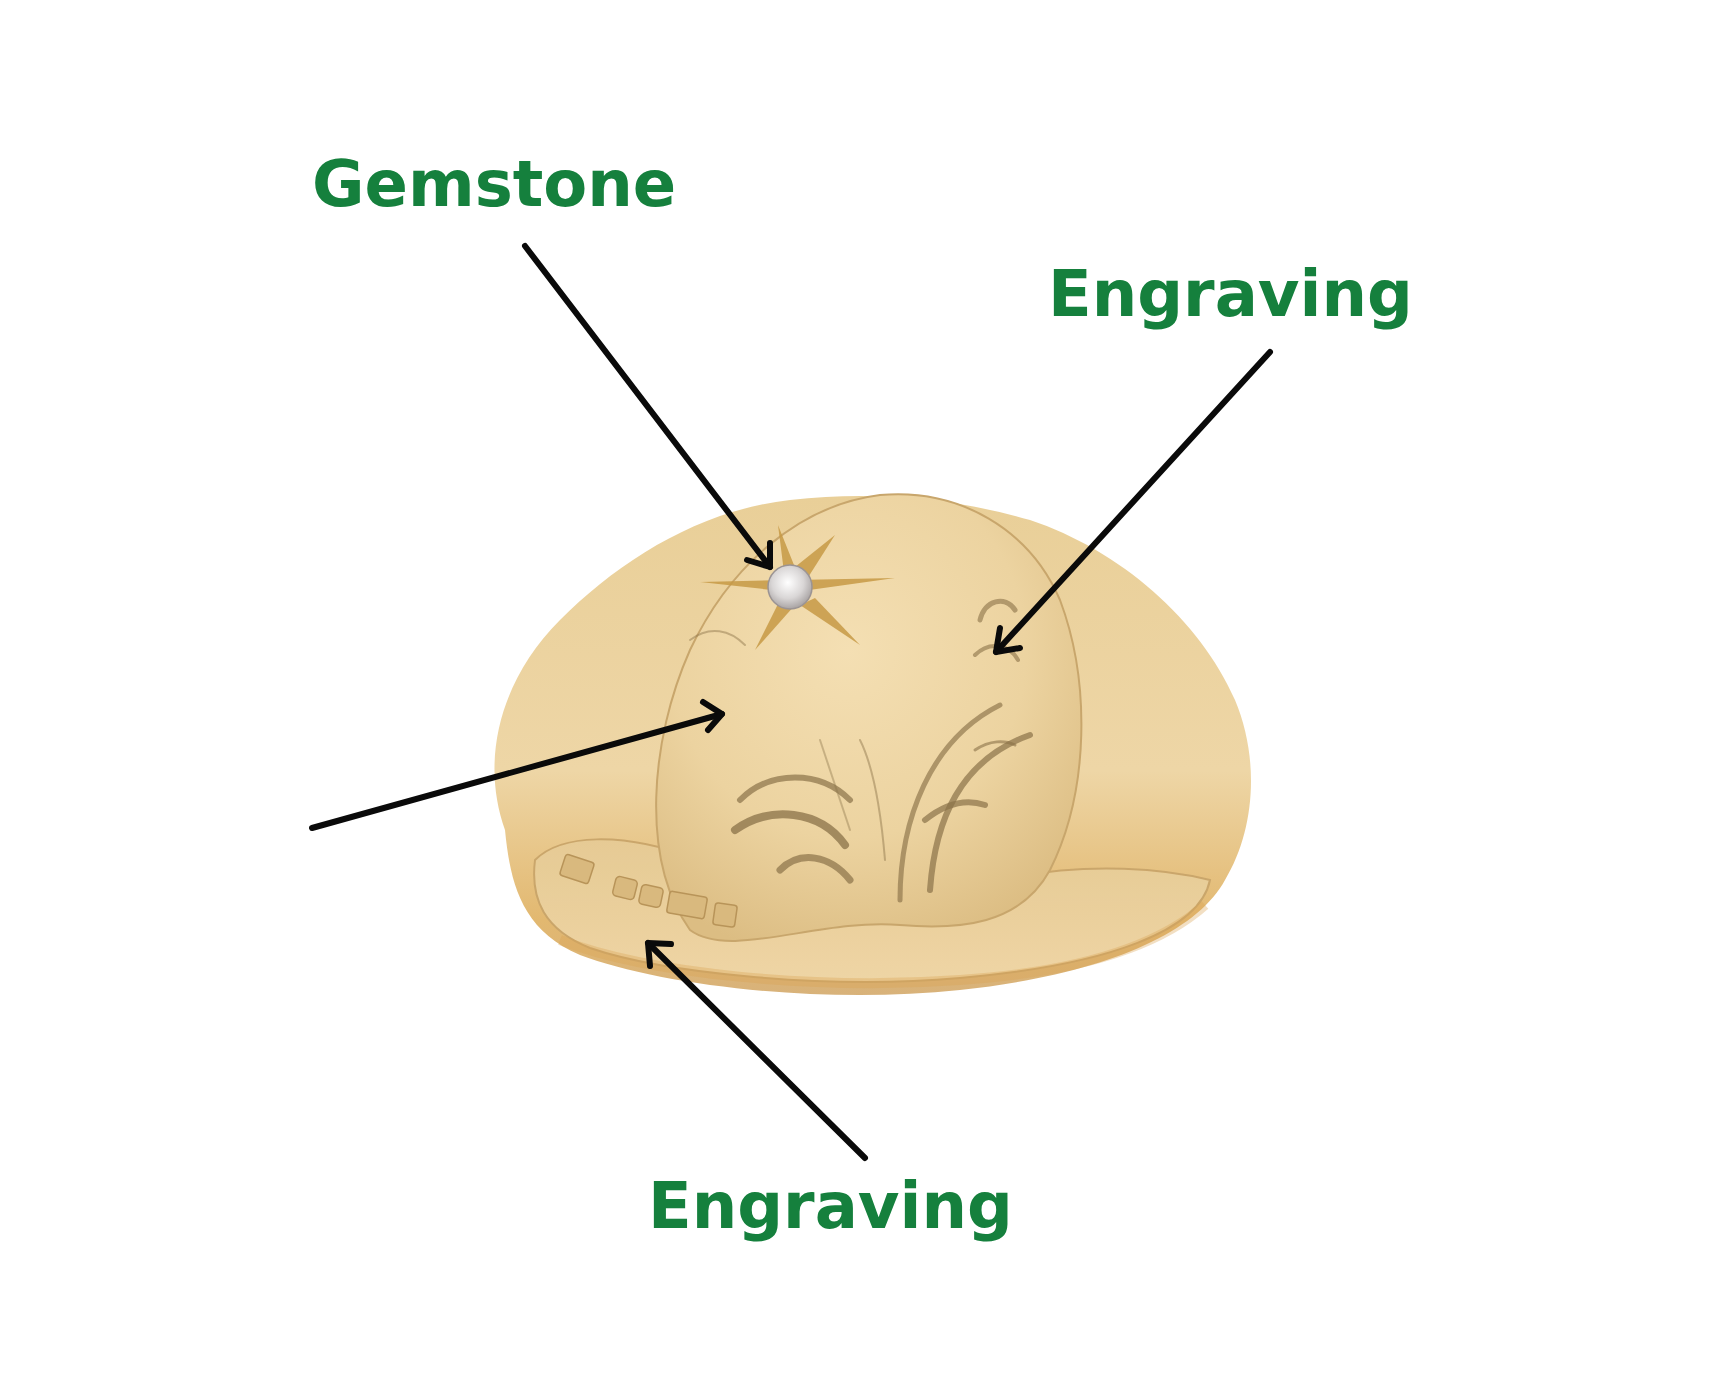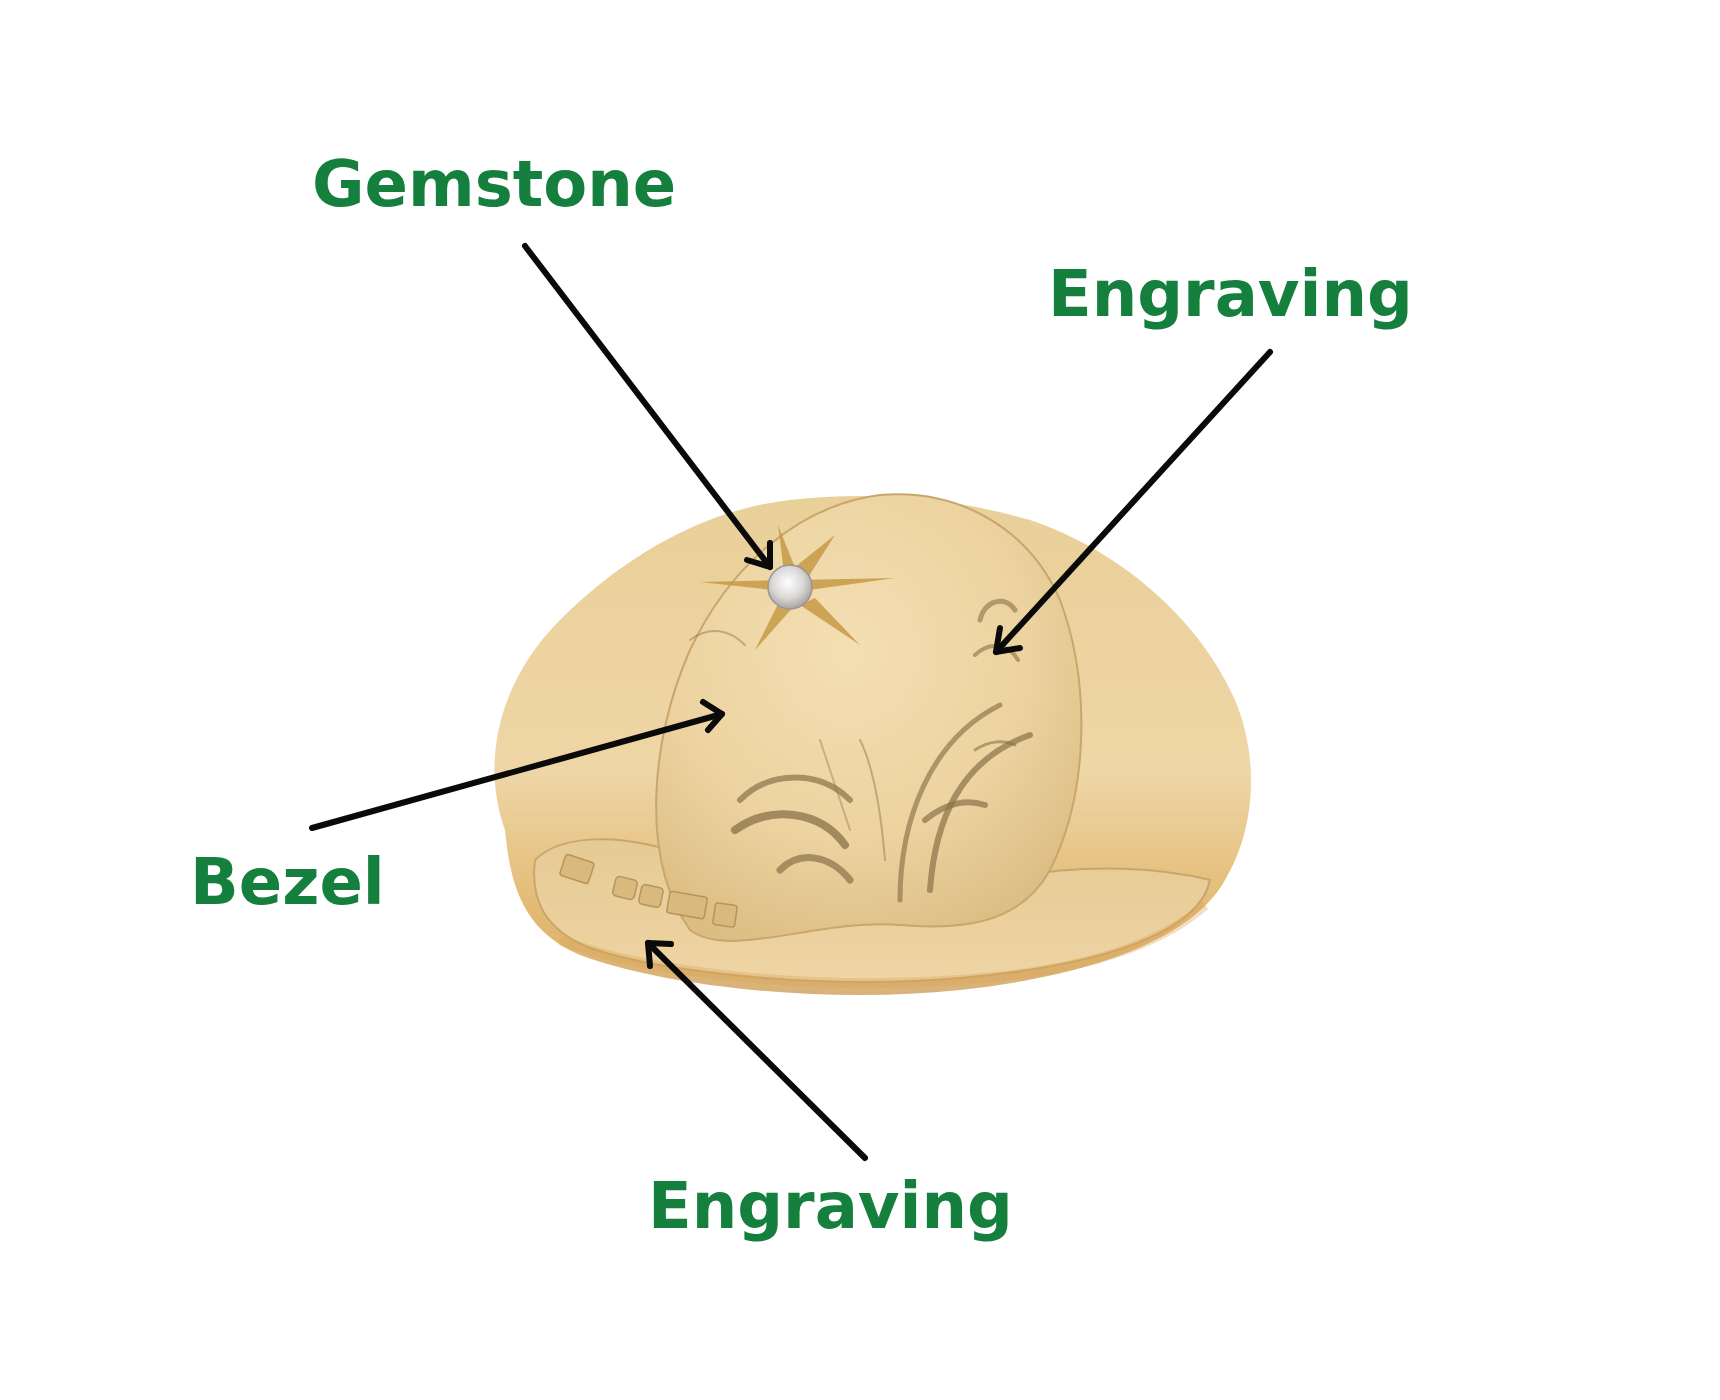--- a/index.html
+++ b/index.html
@@ -132,15 +132,14 @@
       </g>
       <g>
         <line x1="865" y1="1158" x2="648" y2="943"></line>
         <polyline points="650,966 648,943 671,944"></polyline>
       </g>
     </g>
   </svg>
 
   <div class="label" id="lbl-gemstone">Gemstone</div>
   <div class="label" id="lbl-engraving">Engraving</div>
-  <div class="label" id="lbl-bezel">Bezel</div>
   <div class="label" id="lbl-hallmarks">Engraving</div>
 </div>
 
 </body></html>

